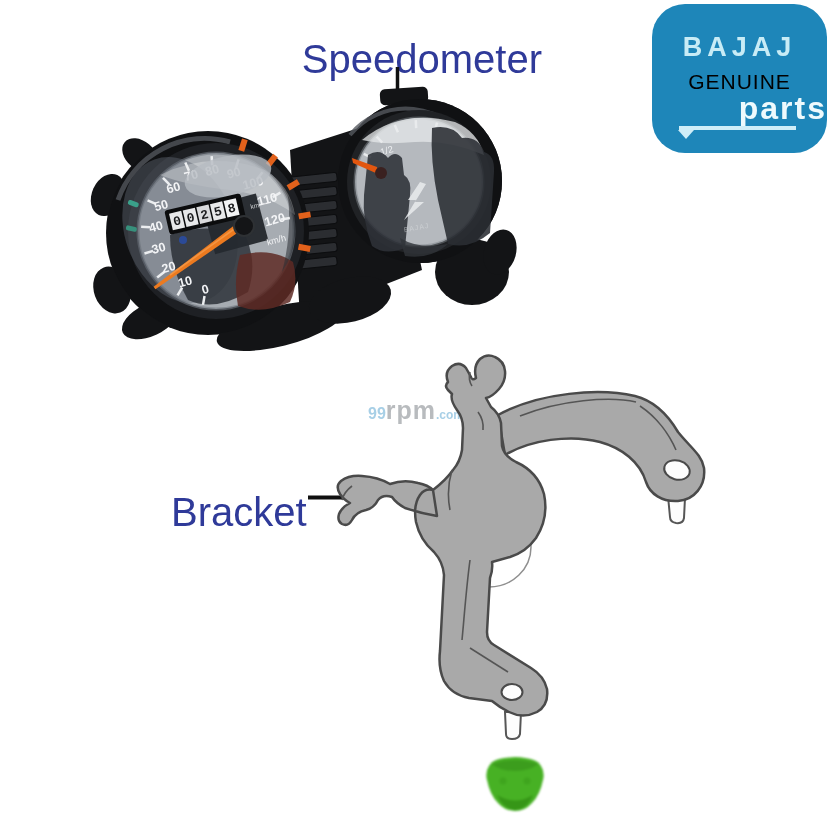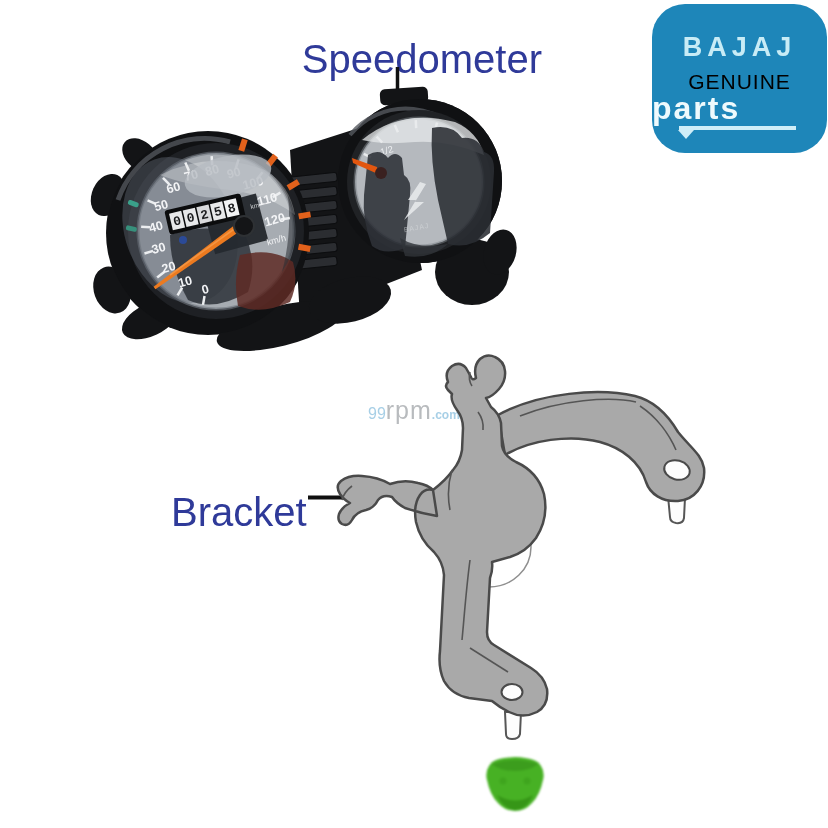--- a/index.html
+++ b/index.html
@@ -7,29 +7,29 @@
           font-family:"Liberation Sans",sans-serif;}
   .anno{position:absolute;color:#2f3a99;font-size:40px;line-height:1;white-space:nowrap;}
   .speedo-label{left:296px;top:39px;width:246px;text-align:right;}
   .bracket-label{left:171px;top:474px;margin-top:18px;}
   .logo{position:absolute;left:652px;top:4px;width:175px;height:149px;background:#1e86b9;
         border-radius:33px;}
   .logo-brand{position:absolute;left:0;right:0;top:28px;text-align:center;color:#c8ecf6;
         font-size:27px;font-weight:bold;letter-spacing:5px;}
   .logo-genuine{position:absolute;left:0;right:0;top:66px;text-align:center;color:#000000;
         font-size:21px;letter-spacing:1px;}
-  .logo-parts{position:absolute;left:0;right:0;top:86px;text-align:left;color:#eefafd;
+  .logo-parts{position:absolute;left:0;right:0;top:86px;text-align:right;color:#eefafd;
         font-size:32px;font-weight:bold;letter-spacing:2px;}
   .logo-underline{position:absolute;left:27px;top:122px;width:117px;height:4px;background:#cfeef8;}
   .logo-tri{position:absolute;left:26px;top:126px;width:0;height:0;
         border-left:8px solid transparent;border-right:8px solid transparent;
         border-top:9px solid #cfeef8;}
   .watermark{position:absolute;left:368px;top:396px;display:flex;align-items:baseline;opacity:.95;}
-  .wm-num{color:#a3cde5;font-size:16px;font-weight:normal;text-align:right;}
-  .wm-rpm{color:#b5b8bb;font-size:25px;font-weight:normal;letter-spacing:1px;}
+  .wm-num{color:#a3cde5;font-size:16px;font-weight:bold;text-align:right;}
+  .wm-rpm{color:#b5b8bb;font-size:25px;font-weight:bold;letter-spacing:1px;}
   .wm-com{color:#a3cde5;font-size:12px;font-weight:bold;}
   svg{position:absolute;left:0;top:0;}
   svg text{font-family:"Liberation Sans",sans-serif;}
   .dial-num{font-size:12.5px;font-weight:bold;fill:#f3f4f6;}
   .dial-unit{font-size:9px;fill:#f0f1f3;}
   .odo-digit{font-size:13px;font-weight:bold;fill:#1c1d1f;font-family:"Liberation Mono",monospace;}
 </style>
 </head>
 <body>
 

